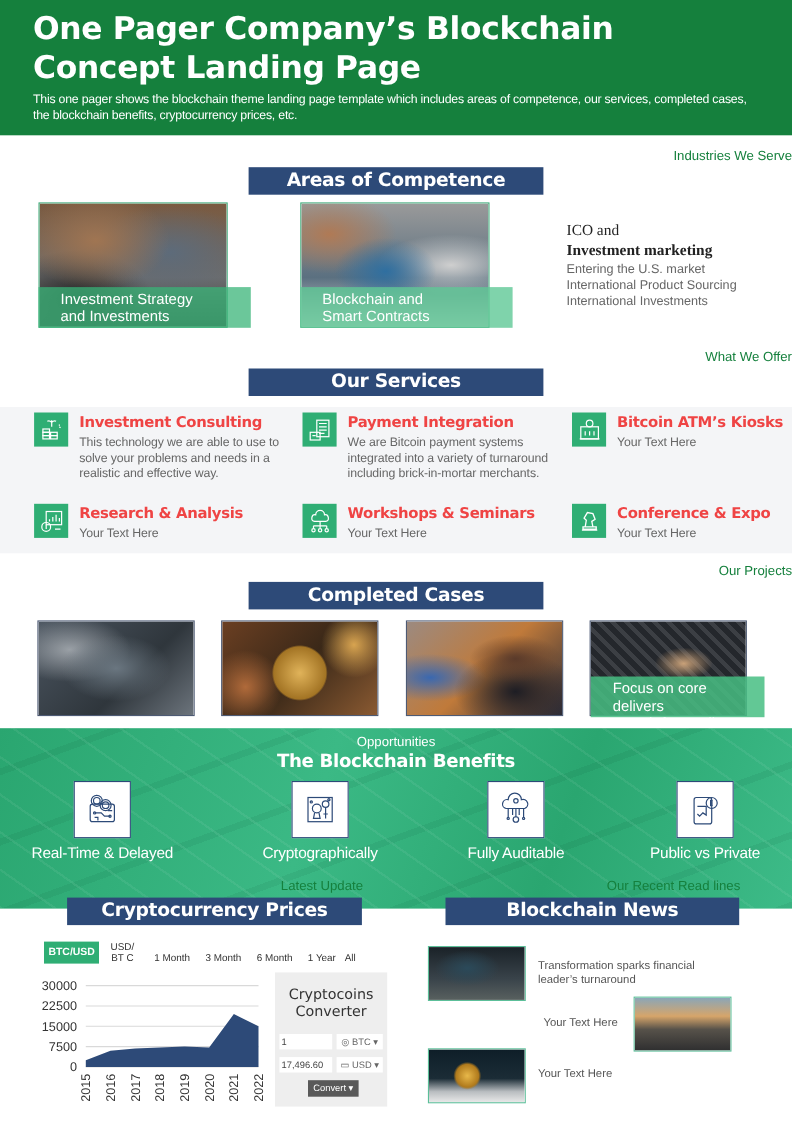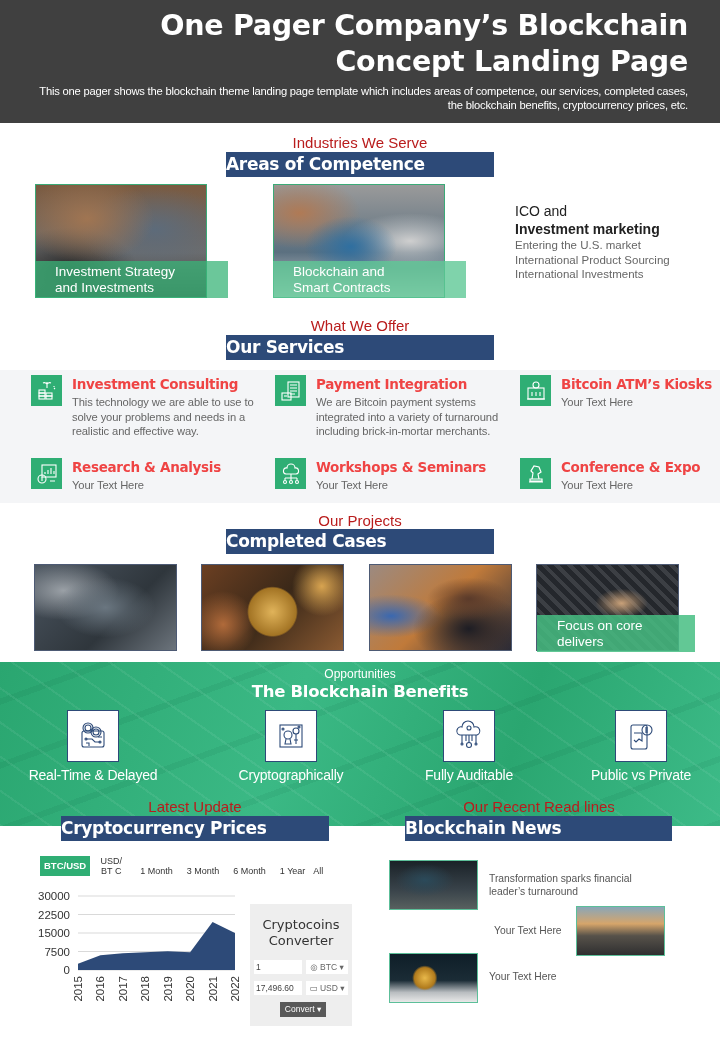--- a/index.html
+++ b/index.html
@@ -1,31 +1,31 @@
 <!DOCTYPE html>
 <html><head>
 <meta charset="utf-8">
 <style>
   * { box-sizing: border-box; margin: 0; padding: 0; }
   html, body { width: 720px; height: 1040px; background: #ffffff; overflow: hidden; }
   body { font-family: "Liberation Sans", "DejaVu Sans", sans-serif; color: #555; position: relative; }
 
-  .header { position: absolute; left: 0; top: 0; width: 720px; height: 123px; background: #404040; color: #fff; padding: 8px 32px 0 30px; text-align: right; }
+  .header { position: absolute; left: 0; top: 0; width: 720px; height: 123px; background: #15803d; color: #fff; padding: 8px 32px 0 30px; }
   .header h1 { font-family: "DejaVu Sans", sans-serif; font-weight: bold; font-size: 28.5px; line-height: 36px; letter-spacing: -0.3px; }
   .header p { font-size: 11.2px; line-height: 14px; margin-top: 4px; letter-spacing: -0.2px; }
 
-  .kicker { position: absolute; text-align: center; font-size: 15px; color: #b91c1c; }
-  .bar-title { position: absolute; background: #2d4a78; color: #fff; font-family: "DejaVu Sans", sans-serif; font-weight: bold; font-size: 17px; height: 25px; line-height: 25px; letter-spacing: -0.3px; }
+  .kicker { position: absolute; text-align: right; font-size: 12px; color: #15803d; }
+  .bar-title { position: absolute; background: #2d4a78; color: #fff; text-align: center; font-family: "DejaVu Sans", sans-serif; font-weight: bold; font-size: 17px; height: 25px; line-height: 25px; letter-spacing: -0.3px; }
 
   
   .photo { position: absolute; overflow: hidden; border: 1px solid #3aaa77; }
   .photo .fill { position: absolute; inset: 0; }
   .overlay-cap { position: absolute; background: rgba(58,180,120,0.75); color: #fff; font-size: 13.5px; line-height: 16px; padding: 3px 20px; }
   .ico-block { position: absolute; left: 515px; top: 202px; width: 190px; }
-  .ico-block .t { font-family: Liberation Sans, sans-serif; font-size: 14px; color: #222; line-height: 18px; font-weight: normal; }
+  .ico-block .t { font-family: Liberation Serif, serif; font-size: 14px; color: #222; line-height: 18px; font-weight: normal; }
   .ico-block .t b { font-weight: bold; }
   .ico-block .l { font-size: 11.5px; color: #666; line-height: 14.5px; }
 
   
   .services-bg { position: absolute; left: 0; top: 370px; width: 720px; height: 133px; background: #f4f5f7; }
   .svc { position: absolute; width: 235px; }
   .svc .ic { position: absolute; left: 0; top: 0; width: 31px; height: 31px; background: #2fae74; display: flex; align-items: center; justify-content: center; }
   .svc .title { position: absolute; left: 41px; top: 1px; white-space: nowrap; font-family: "DejaVu Sans", sans-serif; font-weight: bold; font-size: 13.5px; color: #ef4444; letter-spacing: -0.3px; }
   .svc .desc { position: absolute; left: 41px; top: 20px; width: 210px; font-size: 11.2px; line-height: 14.5px; color: #666; letter-spacing: -0.1px; }
 
@@ -40,21 +40,21 @@
   .benefits .ttl { position: absolute; top: 20px; width: 100%; text-align: center; color: #fff; font-family: "DejaVu Sans", sans-serif; font-weight: bold; font-size: 16.5px; letter-spacing: -0.3px; }
   .ben { position: absolute; top: 48px; width: 160px; text-align: center; }
   .ben .box { margin: 0 auto; width: 52px; height: 52px; background: #fff; border: 1px solid #2d4a78; display: flex; align-items: center; justify-content: center; }
   .ben .lbl { margin-top: 5px; color: #fff; font-size: 14px; letter-spacing: -0.2px; }
 
   
   .tabs { position: absolute; top: 852px; left: 40px; height: 24px; display: flex; align-items: flex-end; font-size: 9px; color: #333; }
   .tabs .tab { margin-right: 14px; text-align: center; line-height: 10px; }
   .tabs .tab.active { background: #2fae74; color: #fff; font-weight: bold; padding: 0 4px; height: 20px; line-height: 20px; font-size: 9.5px; margin-right: 10px; }
   .chart { position: absolute; left: 30px; top: 882px; width: 215px; height: 130px; }
-  .converter { position: absolute; left: 250px; top: 884px; width: 102px; height: 122px; background: #eeeeee; margin-top: 20px; }
+  .converter { position: absolute; left: 250px; top: 884px; width: 102px; height: 122px; background: #eeeeee; }
   .converter .h { text-align: center; font-family: "DejaVu Sans", sans-serif; font-size: 13px; line-height: 16px; color: #333; margin-top: 13px; }
   .converter .row { position: absolute; left: 4px; width: 94px; height: 14px; display: flex; font-size: 8.5px; color: #444; }
   .converter .row .in { width: 48px; background: #fff; padding-left: 2px; line-height: 14px; }
   .converter .row .sel { margin-left: 4px; width: 42px; background: #fff; line-height: 14px; color: #666; text-align: center; }
   .converter .btn { position: absolute; left: 30px; top: 98px; width: 46px; height: 15px; background: #595959; color: #fff; font-size: 8.5px; line-height: 15px; text-align: center; }
 
   
   .news-img { position: absolute; width: 89px; height: 50px; border: 1px solid #5cbf99; overflow: hidden; }
   .news-txt { position: absolute; font-size: 10.3px; line-height: 12.5px; color: #555; }
 </style>

